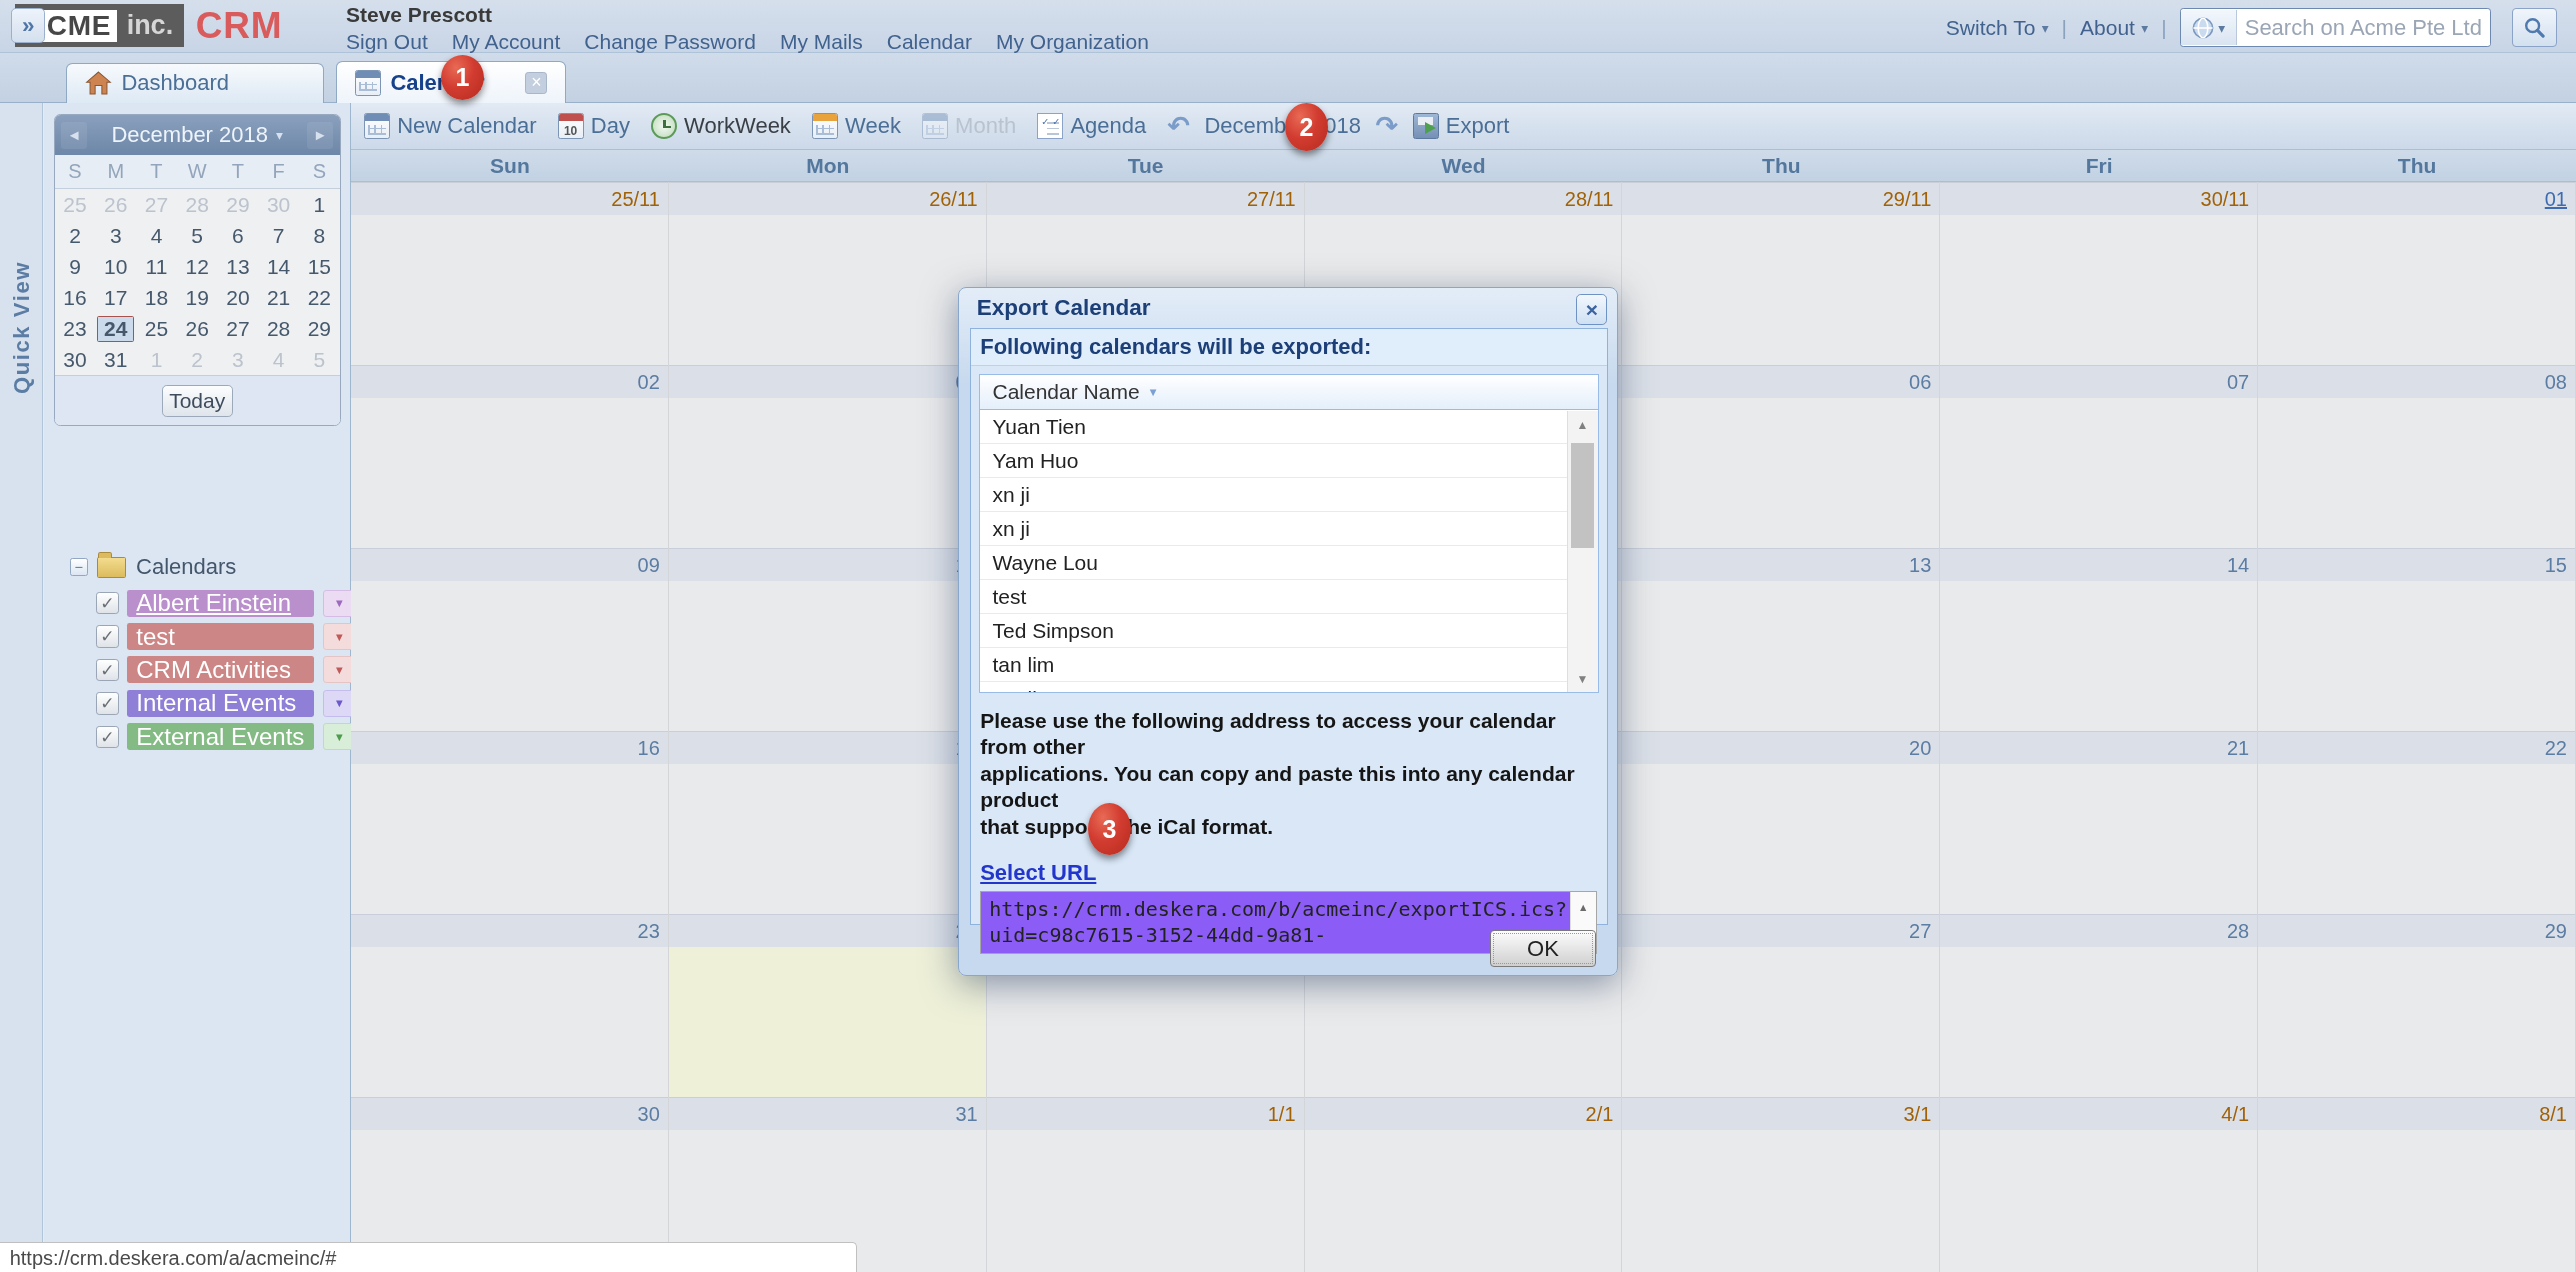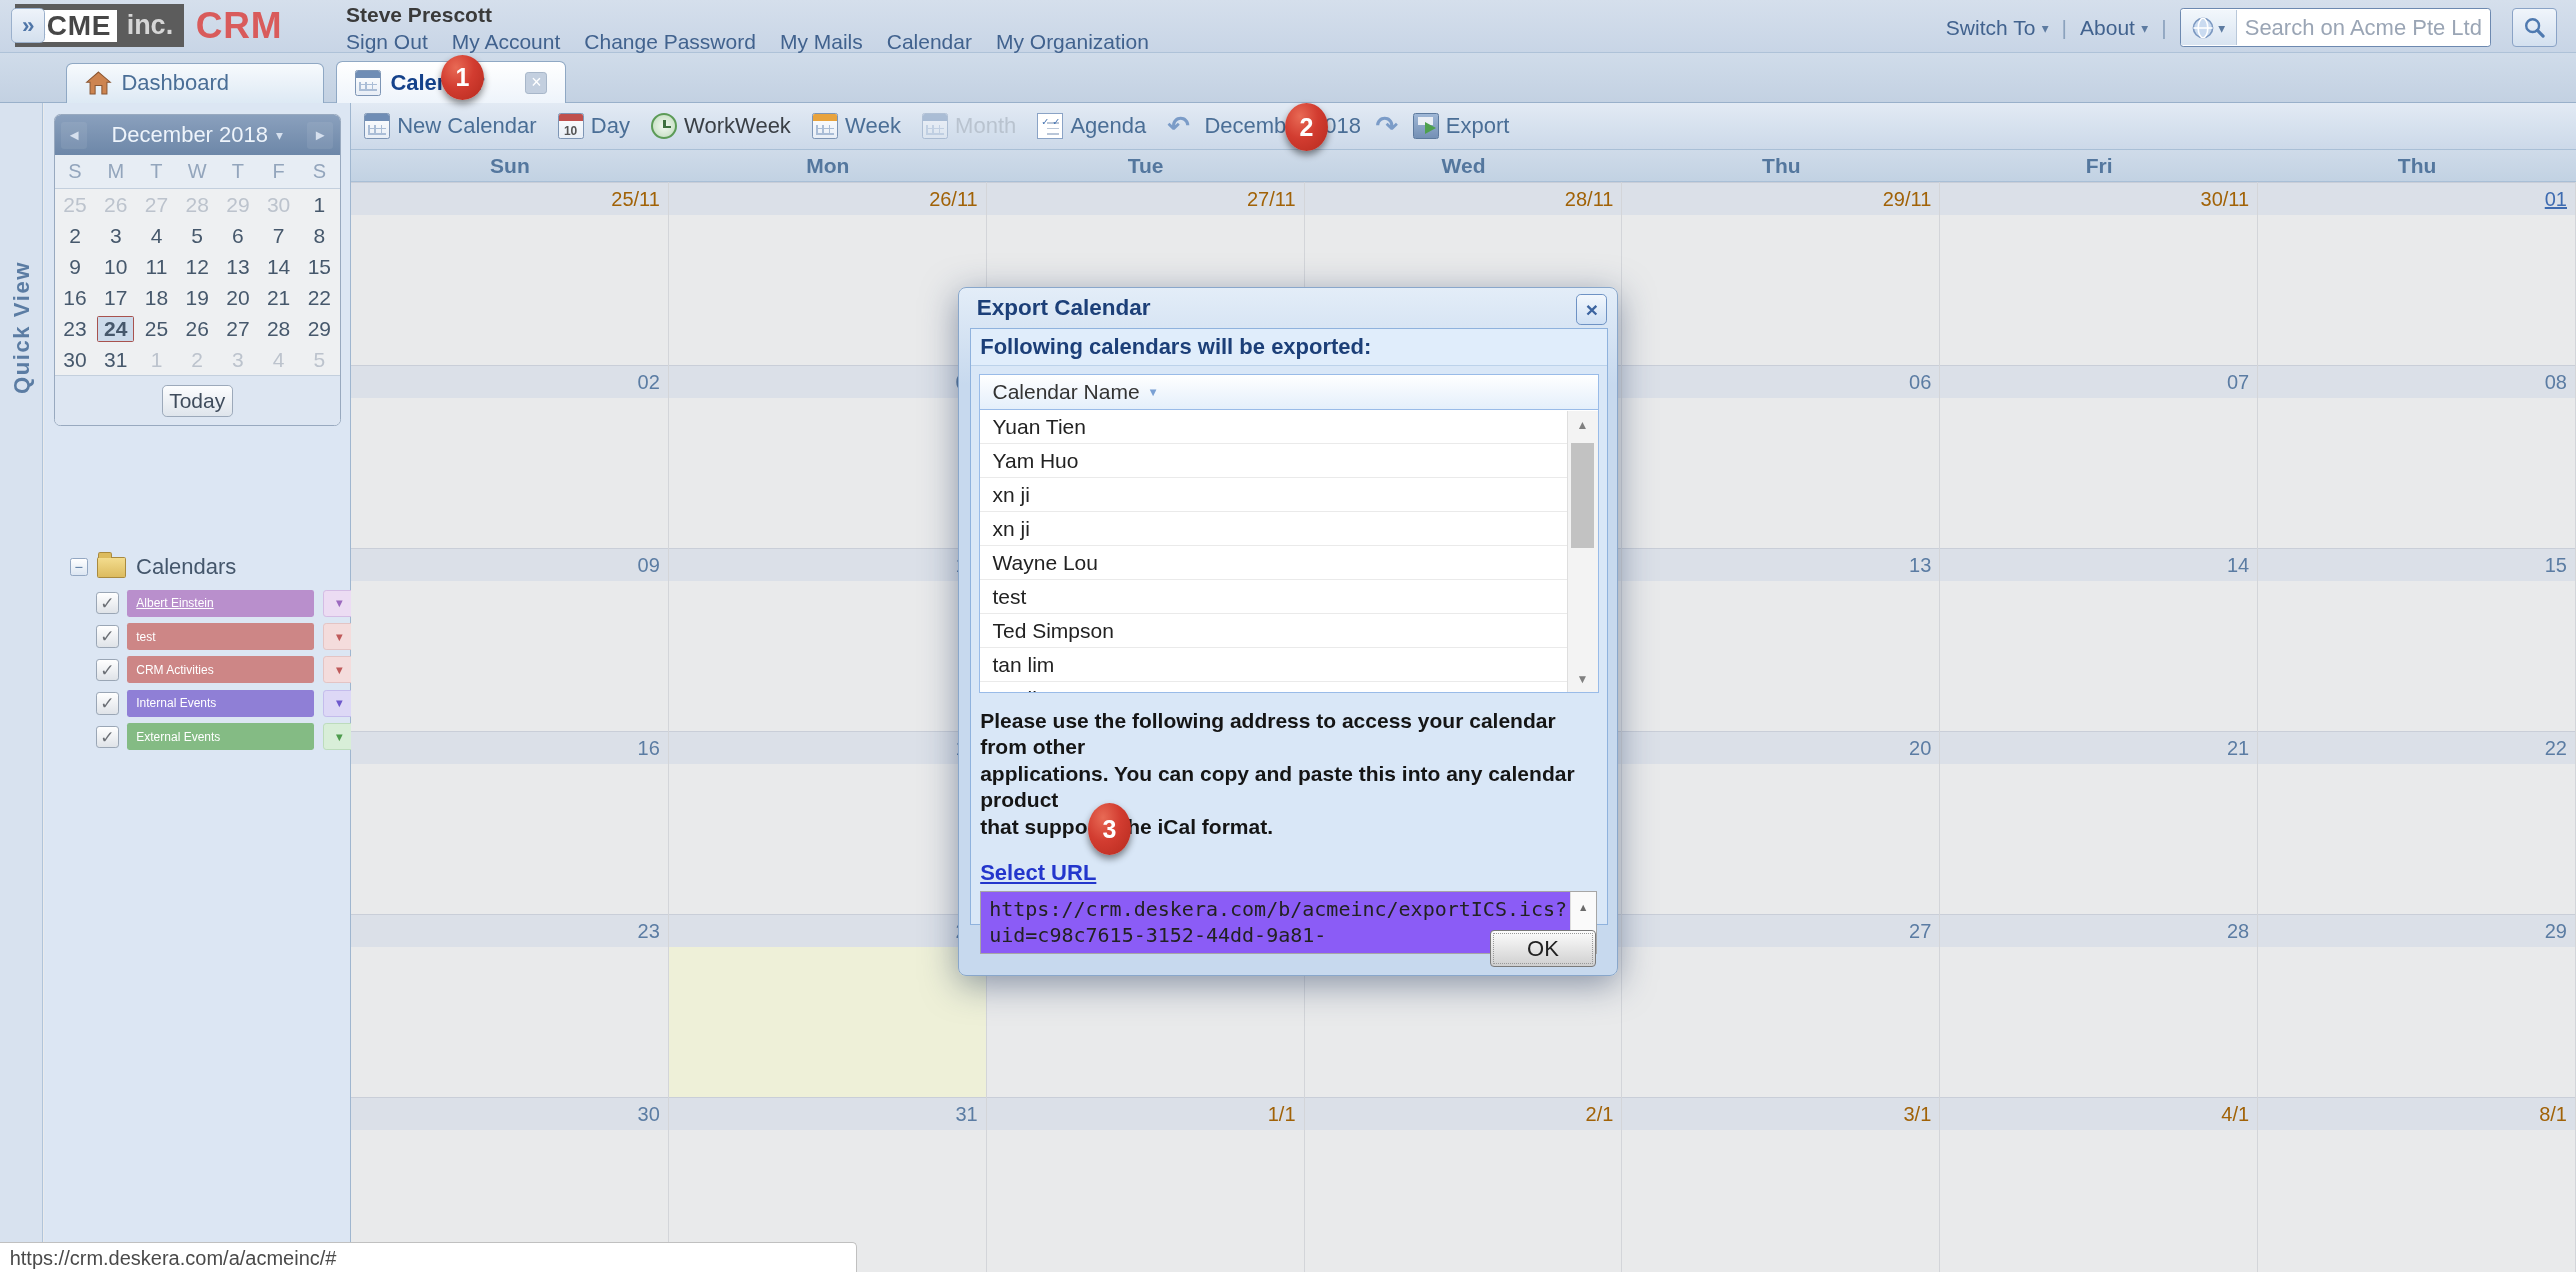--- a/index.html
+++ b/index.html
@@ -75,21 +75,21 @@
              color:#5b7ca3;font-size:14.5px;line-height:16px;text-align:center;cursor:pointer;}
   .folder{width:29px;height:21px;background:linear-gradient(#f3dc8e,#dcbb5e);border:0.8px solid #a98a3e;border-radius:1.6px;position:relative;}
   .folder::before{content:"";position:absolute;top:-5.6px;left:-0.8px;width:12px;height:4.8px;background:#dcbb5e;
                   border:0.8px solid #a98a3e;border-bottom:none;border-radius:2.4px 2.4px 0 0;}
   .tree-root-label{font-size:22px;color:#44566b;}
   .tree-items{margin:9.7px 0 0 26px;display:flex;flex-direction:column;gap:6.4px;}
   .cal-item{display:flex;align-items:center;gap:8.9px;}
   .chk{width:22.5px;height:22.5px;border:0.8px solid #9aa6b5;border-radius:3.2px;background:linear-gradient(#ffffff,#dfe3e8);
        color:#6b6f75;font-size:17px;font-weight:bold;line-height:21px;text-align:center;cursor:pointer;}
   .cal-bar{width:187px;height:27px;border-radius:2.4px;display:flex;align-items:center;padding-left:8.9px;cursor:pointer;}
-  .cal-bar span{color:#ffffff;font-size:12px;}
+  .cal-bar span{color:#ffffff;font-size:24px;}
   .cal-bar span.underline{text-decoration:underline;}
   .cal-arrow{width:32px;height:27px;border-radius:3.2px;border:0.8px solid transparent;display:flex;align-items:center;justify-content:center;
              font-size:11.3px;cursor:pointer;}
 
   
   .main{position:absolute;left:351px;top:103px;width:2225px;height:1170px;}
   .toolbar{position:absolute;left:0;top:0;width:100%;height:47px;background:linear-gradient(#e2eaf4,#ccd9e9);
            border-bottom:0.8px solid #a9bfd6;display:flex;align-items:center;padding-left:13px;}
   .tb-item{display:flex;align-items:center;gap:7.2px;margin-right:21px;cursor:pointer;}
   .tb-label{font-size:22px;color:#4a6e96;}

